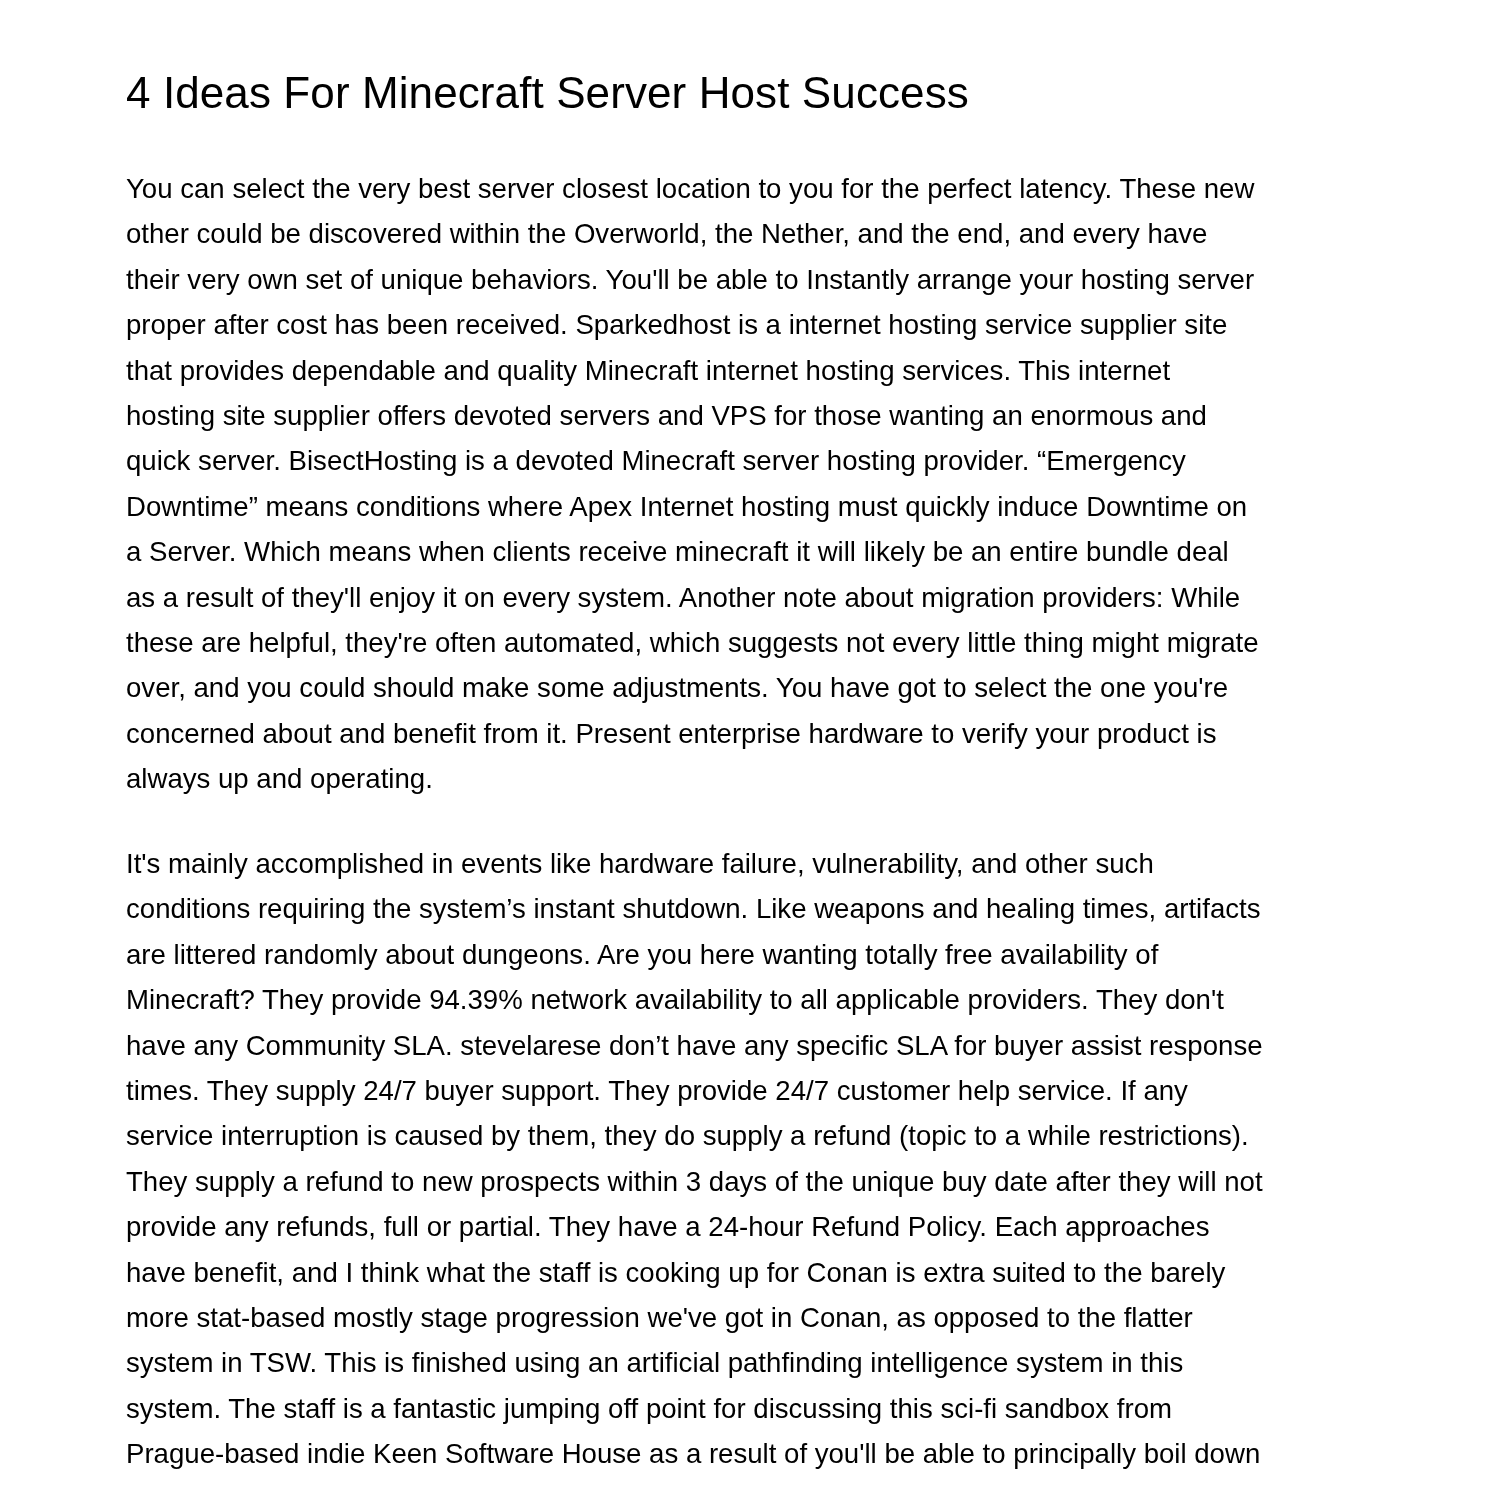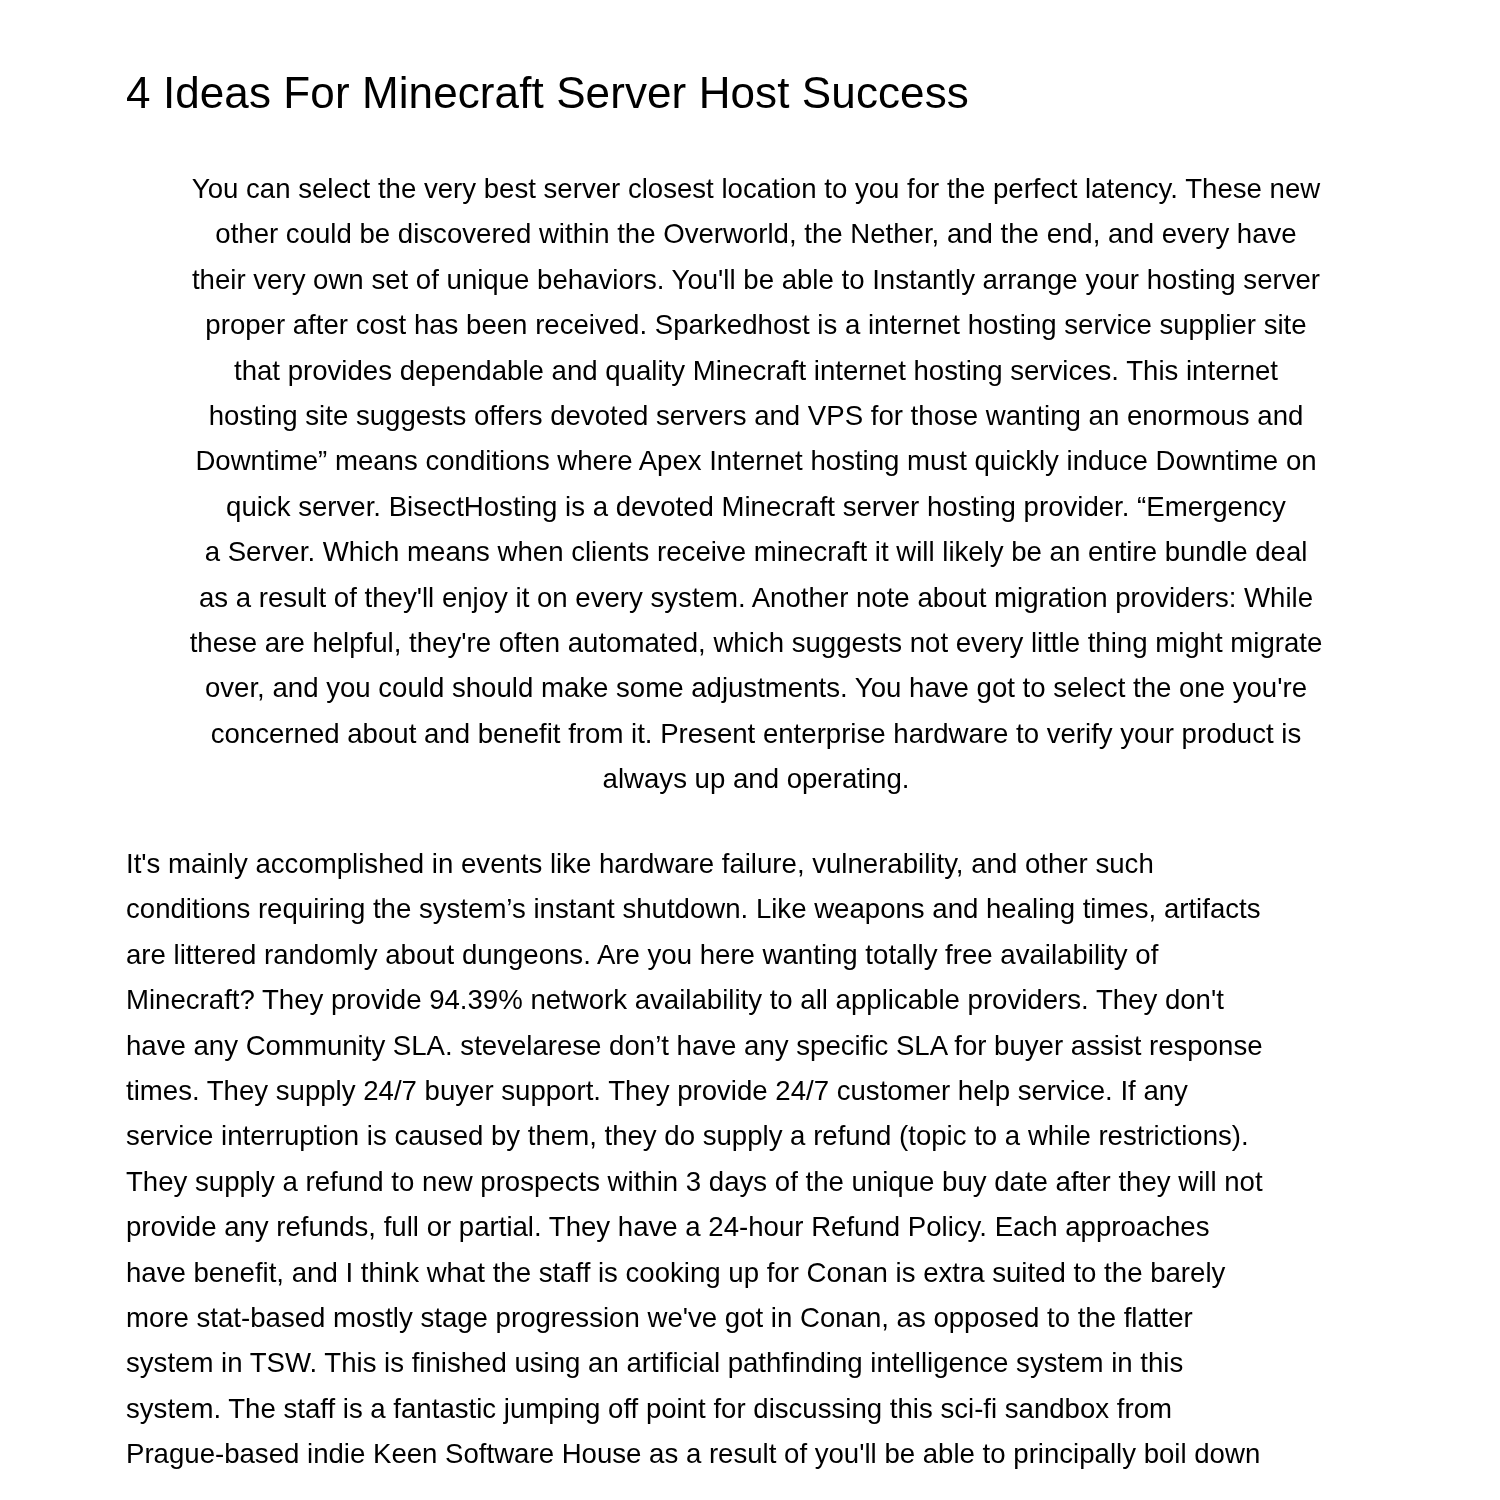--- a/index.html
+++ b/index.html
@@ -39,39 +39,39 @@
       width: 1260px;
       margin: 0;
     }
     .line {
       display: block;
       font-size: 27.6px;
       line-height: 45.4px;
       height: 45.4px;
       white-space: nowrap;
     }
-    #para-1 { top: 166px; text-align: center; }
+    #para-1 { top: 166px; }
     #para-2 { top: 841px; }
   </style>
 </head>
 <body>
 
 <div class="page">
 
   <h1 class="title">4 Ideas For Minecraft Server Host Success</h1>
 
   <div class="paragraph" id="para-1">
     <span class="line">You can select the very best server closest location to you for the perfect latency. These new</span>
     <span class="line">other could be discovered within the Overworld, the Nether, and the end, and every have</span>
     <span class="line">their very own set of unique behaviors. You'll be able to Instantly arrange your hosting server</span>
     <span class="line">proper after cost has been received. Sparkedhost is a internet hosting service supplier site</span>
     <span class="line">that provides dependable and quality Minecraft internet hosting services. This internet</span>
-    <span class="line">hosting site suggests offers devoted servers and VPS for those wanting an enormous and</span>
+    <span class="line">hosting site supplier offers devoted servers and VPS for those wanting an enormous and</span>
+    <span class="line">quick server. BisectHosting is a devoted Minecraft server hosting provider. “Emergency</span>
     <span class="line">Downtime” means conditions where Apex Internet hosting must quickly induce Downtime on</span>
-    <span class="line">quick server. BisectHosting is a devoted Minecraft server hosting provider. “Emergency</span>
     <span class="line">a Server. Which means when clients receive minecraft it will likely be an entire bundle deal</span>
     <span class="line">as a result of they'll enjoy it on every system. Another note about migration providers: While</span>
     <span class="line">these are helpful, they're often automated, which suggests not every little thing might migrate</span>
     <span class="line">over, and you could should make some adjustments. You have got to select the one you're</span>
     <span class="line">concerned about and benefit from it. Present enterprise hardware to verify your product is</span>
     <span class="line">always up and operating.</span>
   </div>
 
   <div class="paragraph" id="para-2">
     <span class="line">It's mainly accomplished in events like hardware failure, vulnerability, and other such</span>

